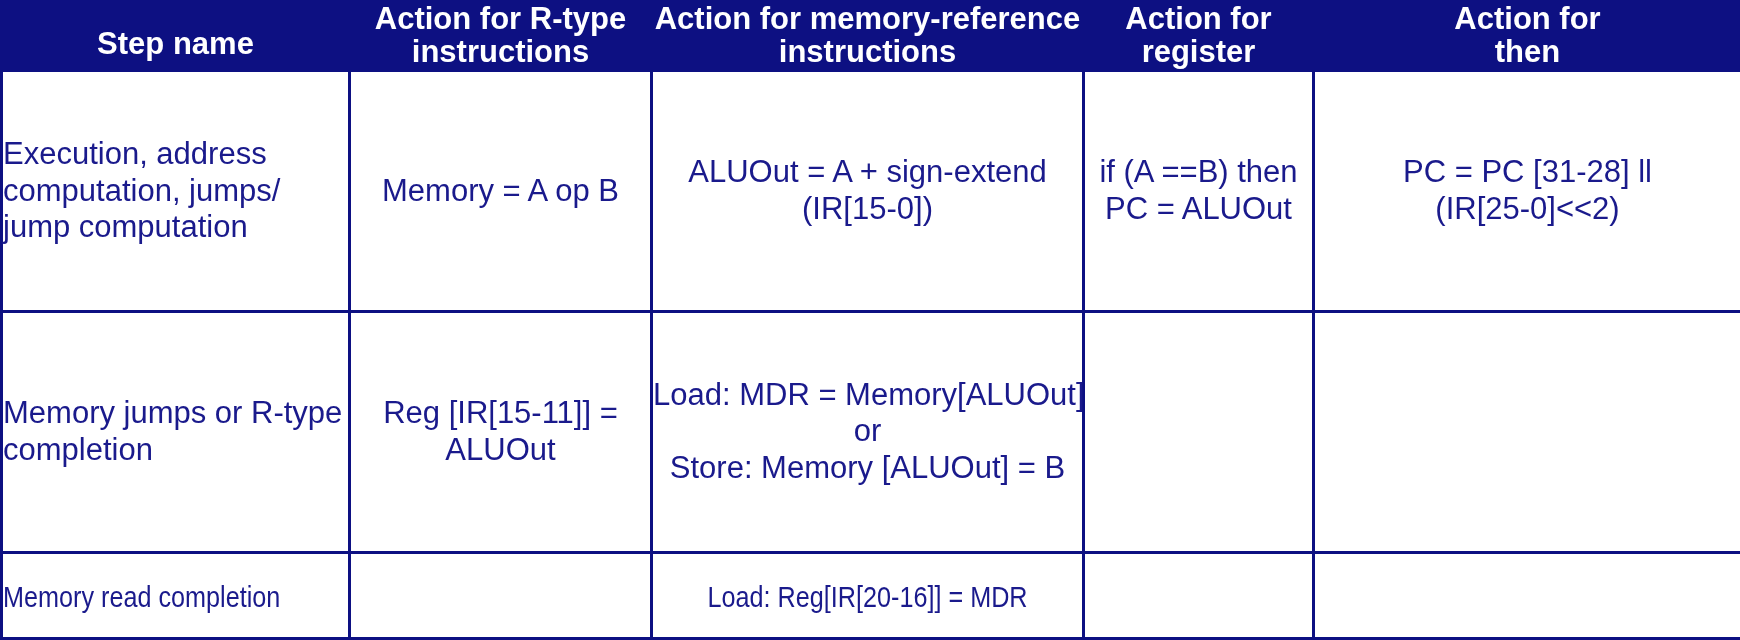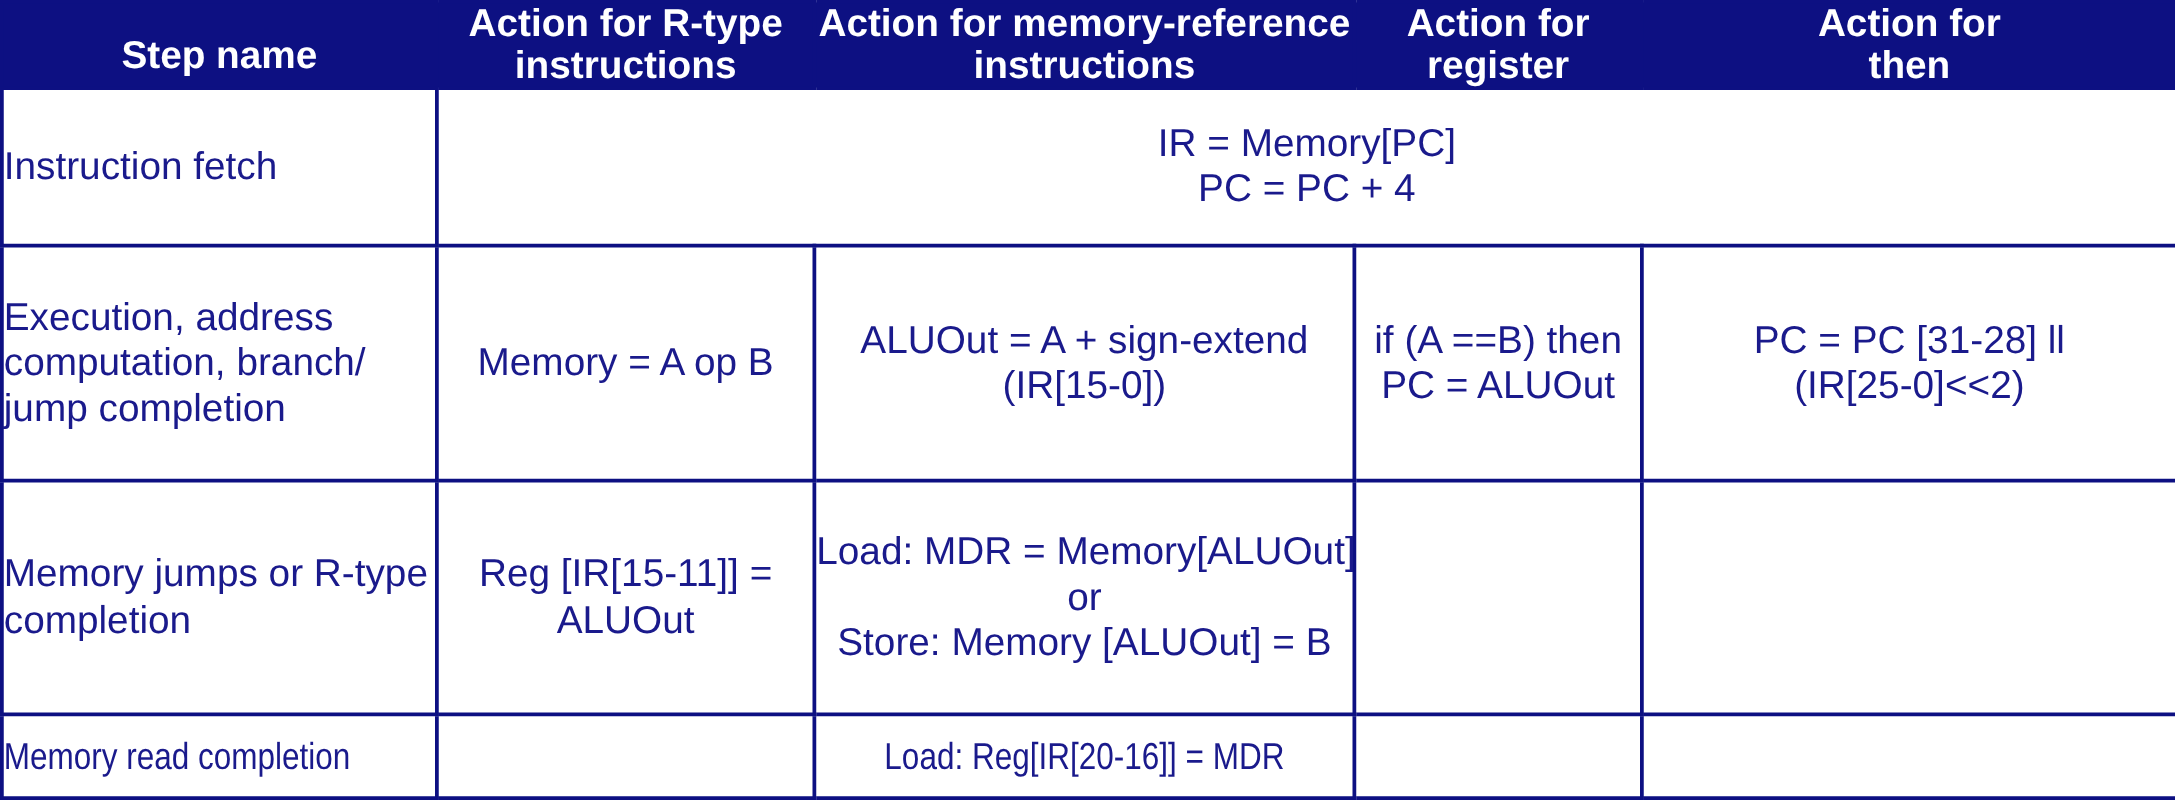--- a/index.html
+++ b/index.html
@@ -133,36 +133,27 @@
       </th>
       <th class="last-col">
         <span class="line">Action for</span>
         <span class="line">then</span>
       </th>
     </tr>
   </thead>
 
   <tbody>
 
-    <tr>
-      <td class="step-name">
-        <span class="line">Instruction fetch</span>
-      </td>
-      <td class="merged" colspan="4">
-        <span class="line">IR = Memory[PC]</span>
-        <span class="line">PC = PC + 4</span>
-      </td>
-    </tr>
 
 
     <tr>
       <td class="step-name">
         <span class="line">Execution, address</span>
-        <span class="line">computation, branch/</span>
-        <span class="line">jump completion</span>
+        <span class="line">computation, jumps/</span>
+        <span class="line">jump computation</span>
       </td>
       <td class="action">
         <span class="line">Memory = A op B</span>
       </td>
       <td class="action">
         <span class="line">ALUOut = A + sign-extend</span>
         <span class="line">(IR[15-0])</span>
       </td>
       <td class="action">
         <span class="line">if (A ==B) then</span>

